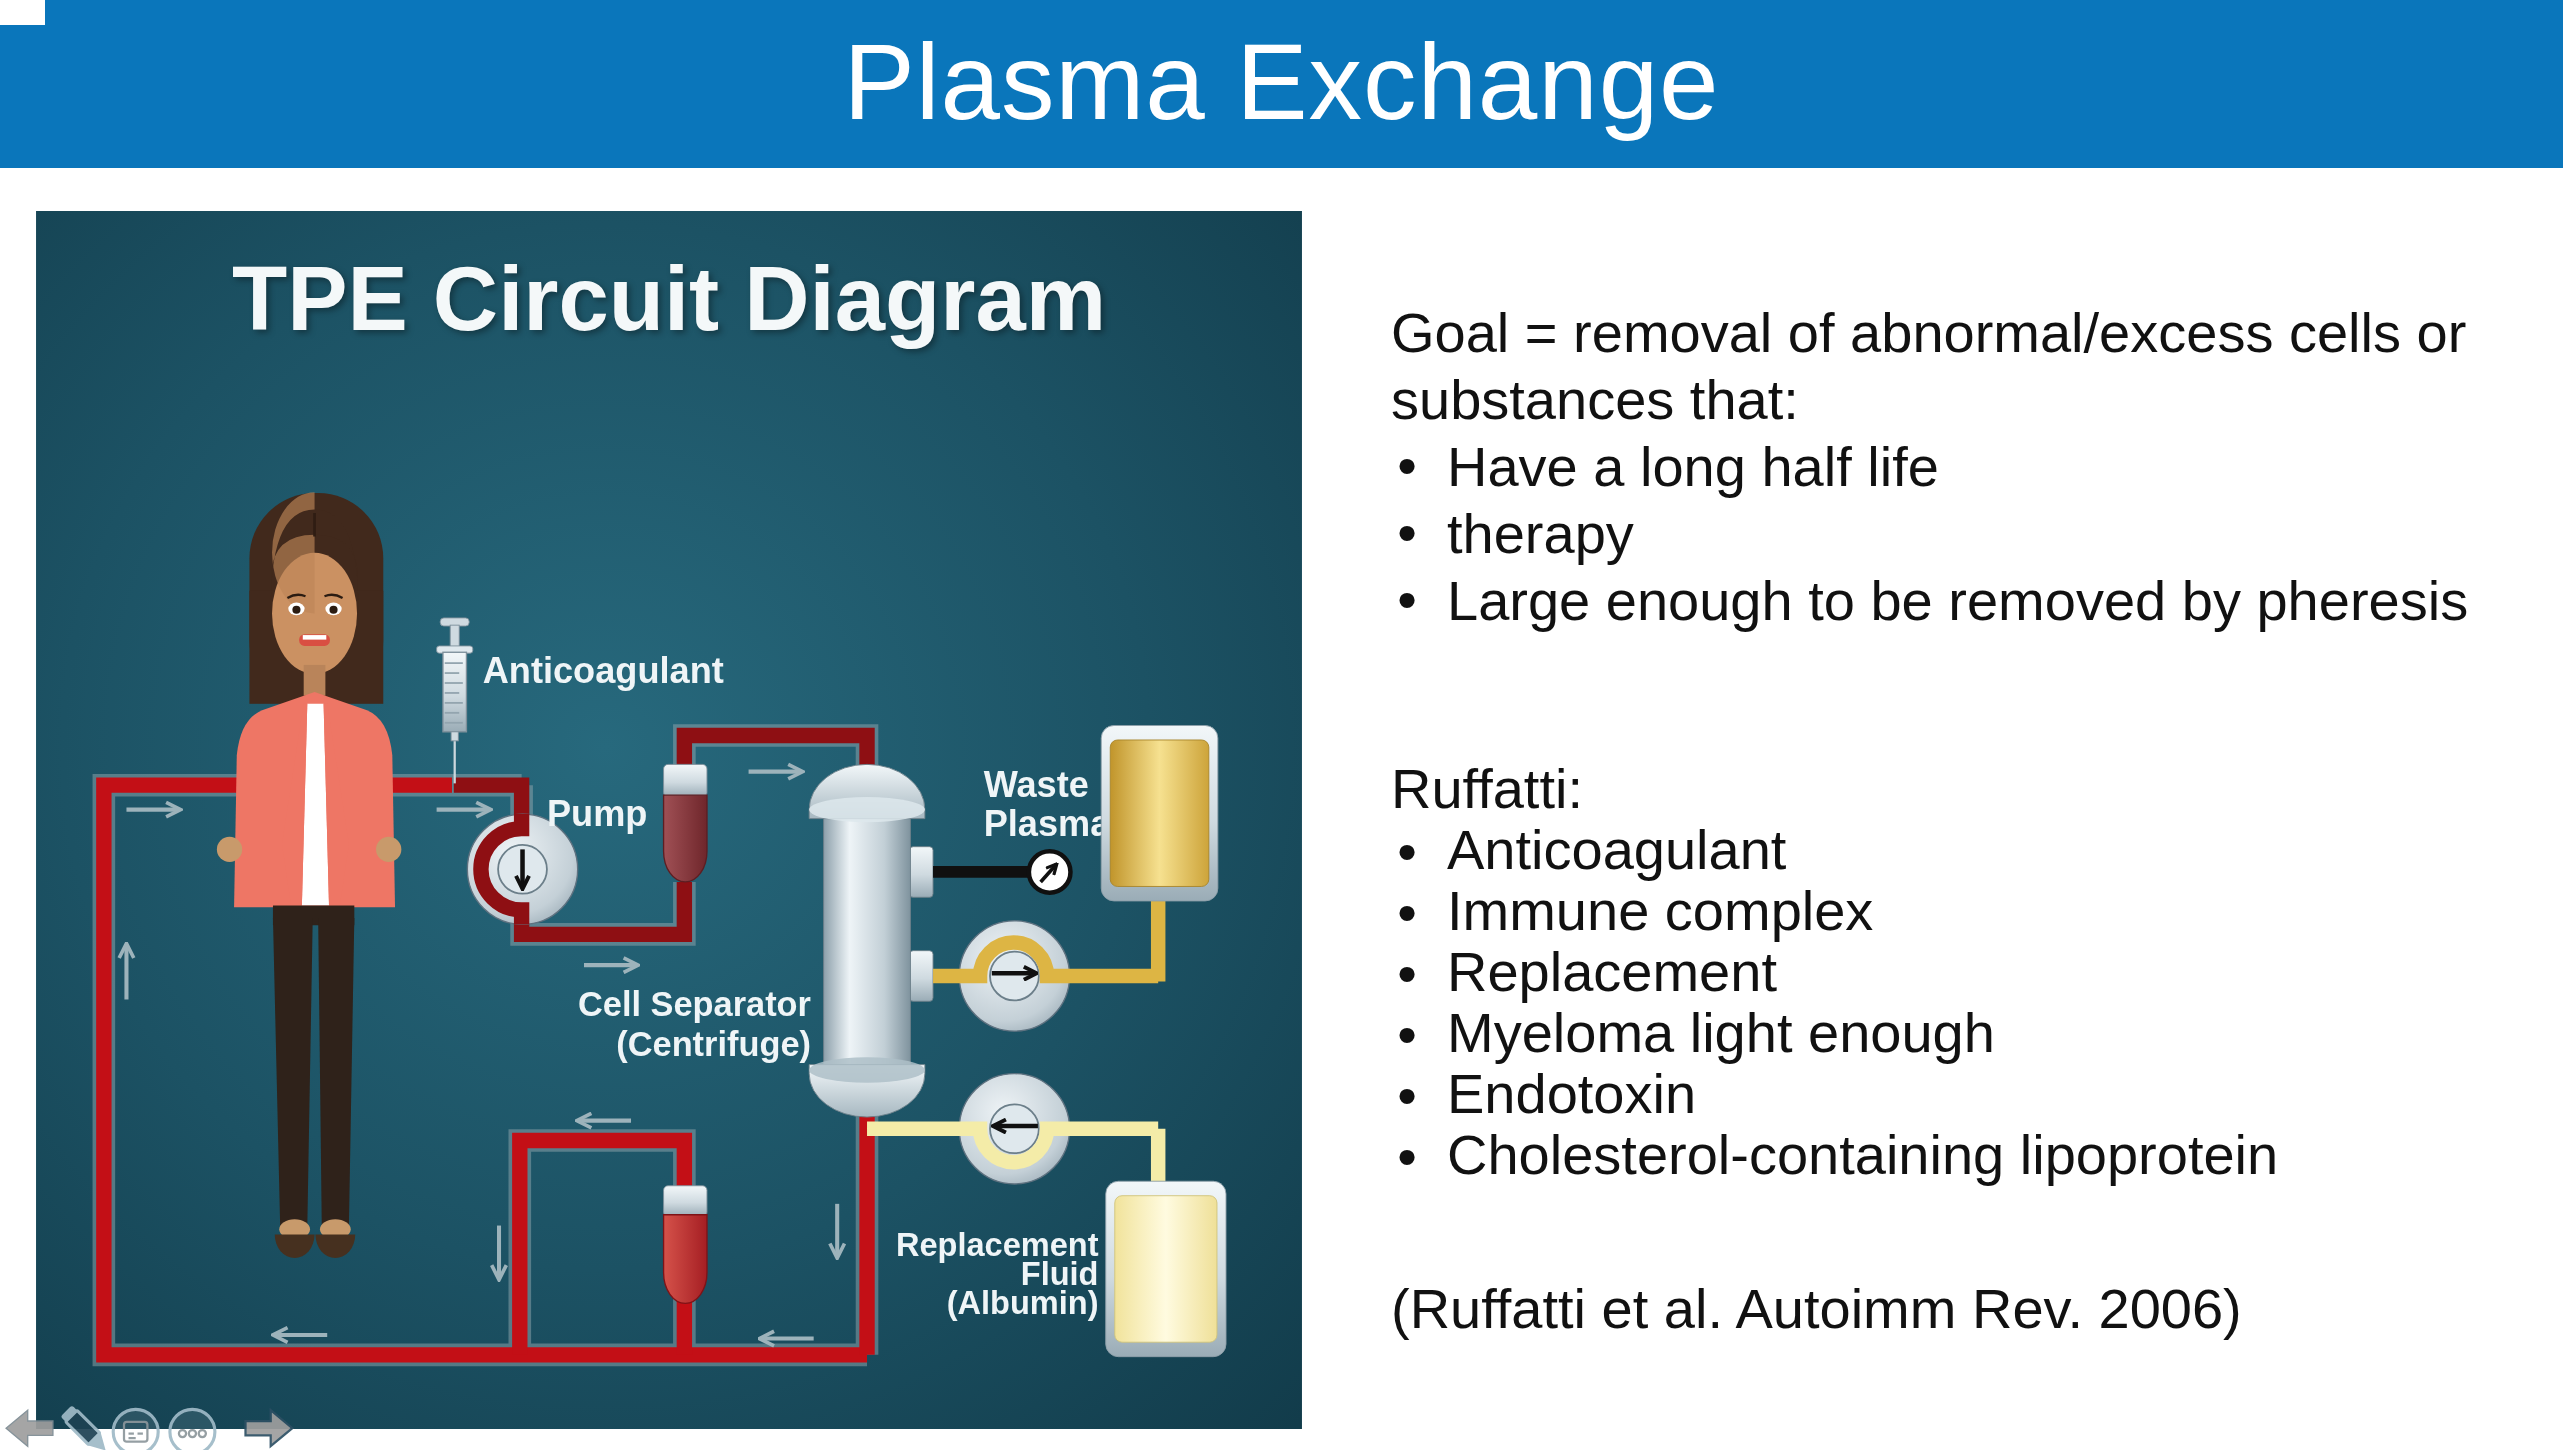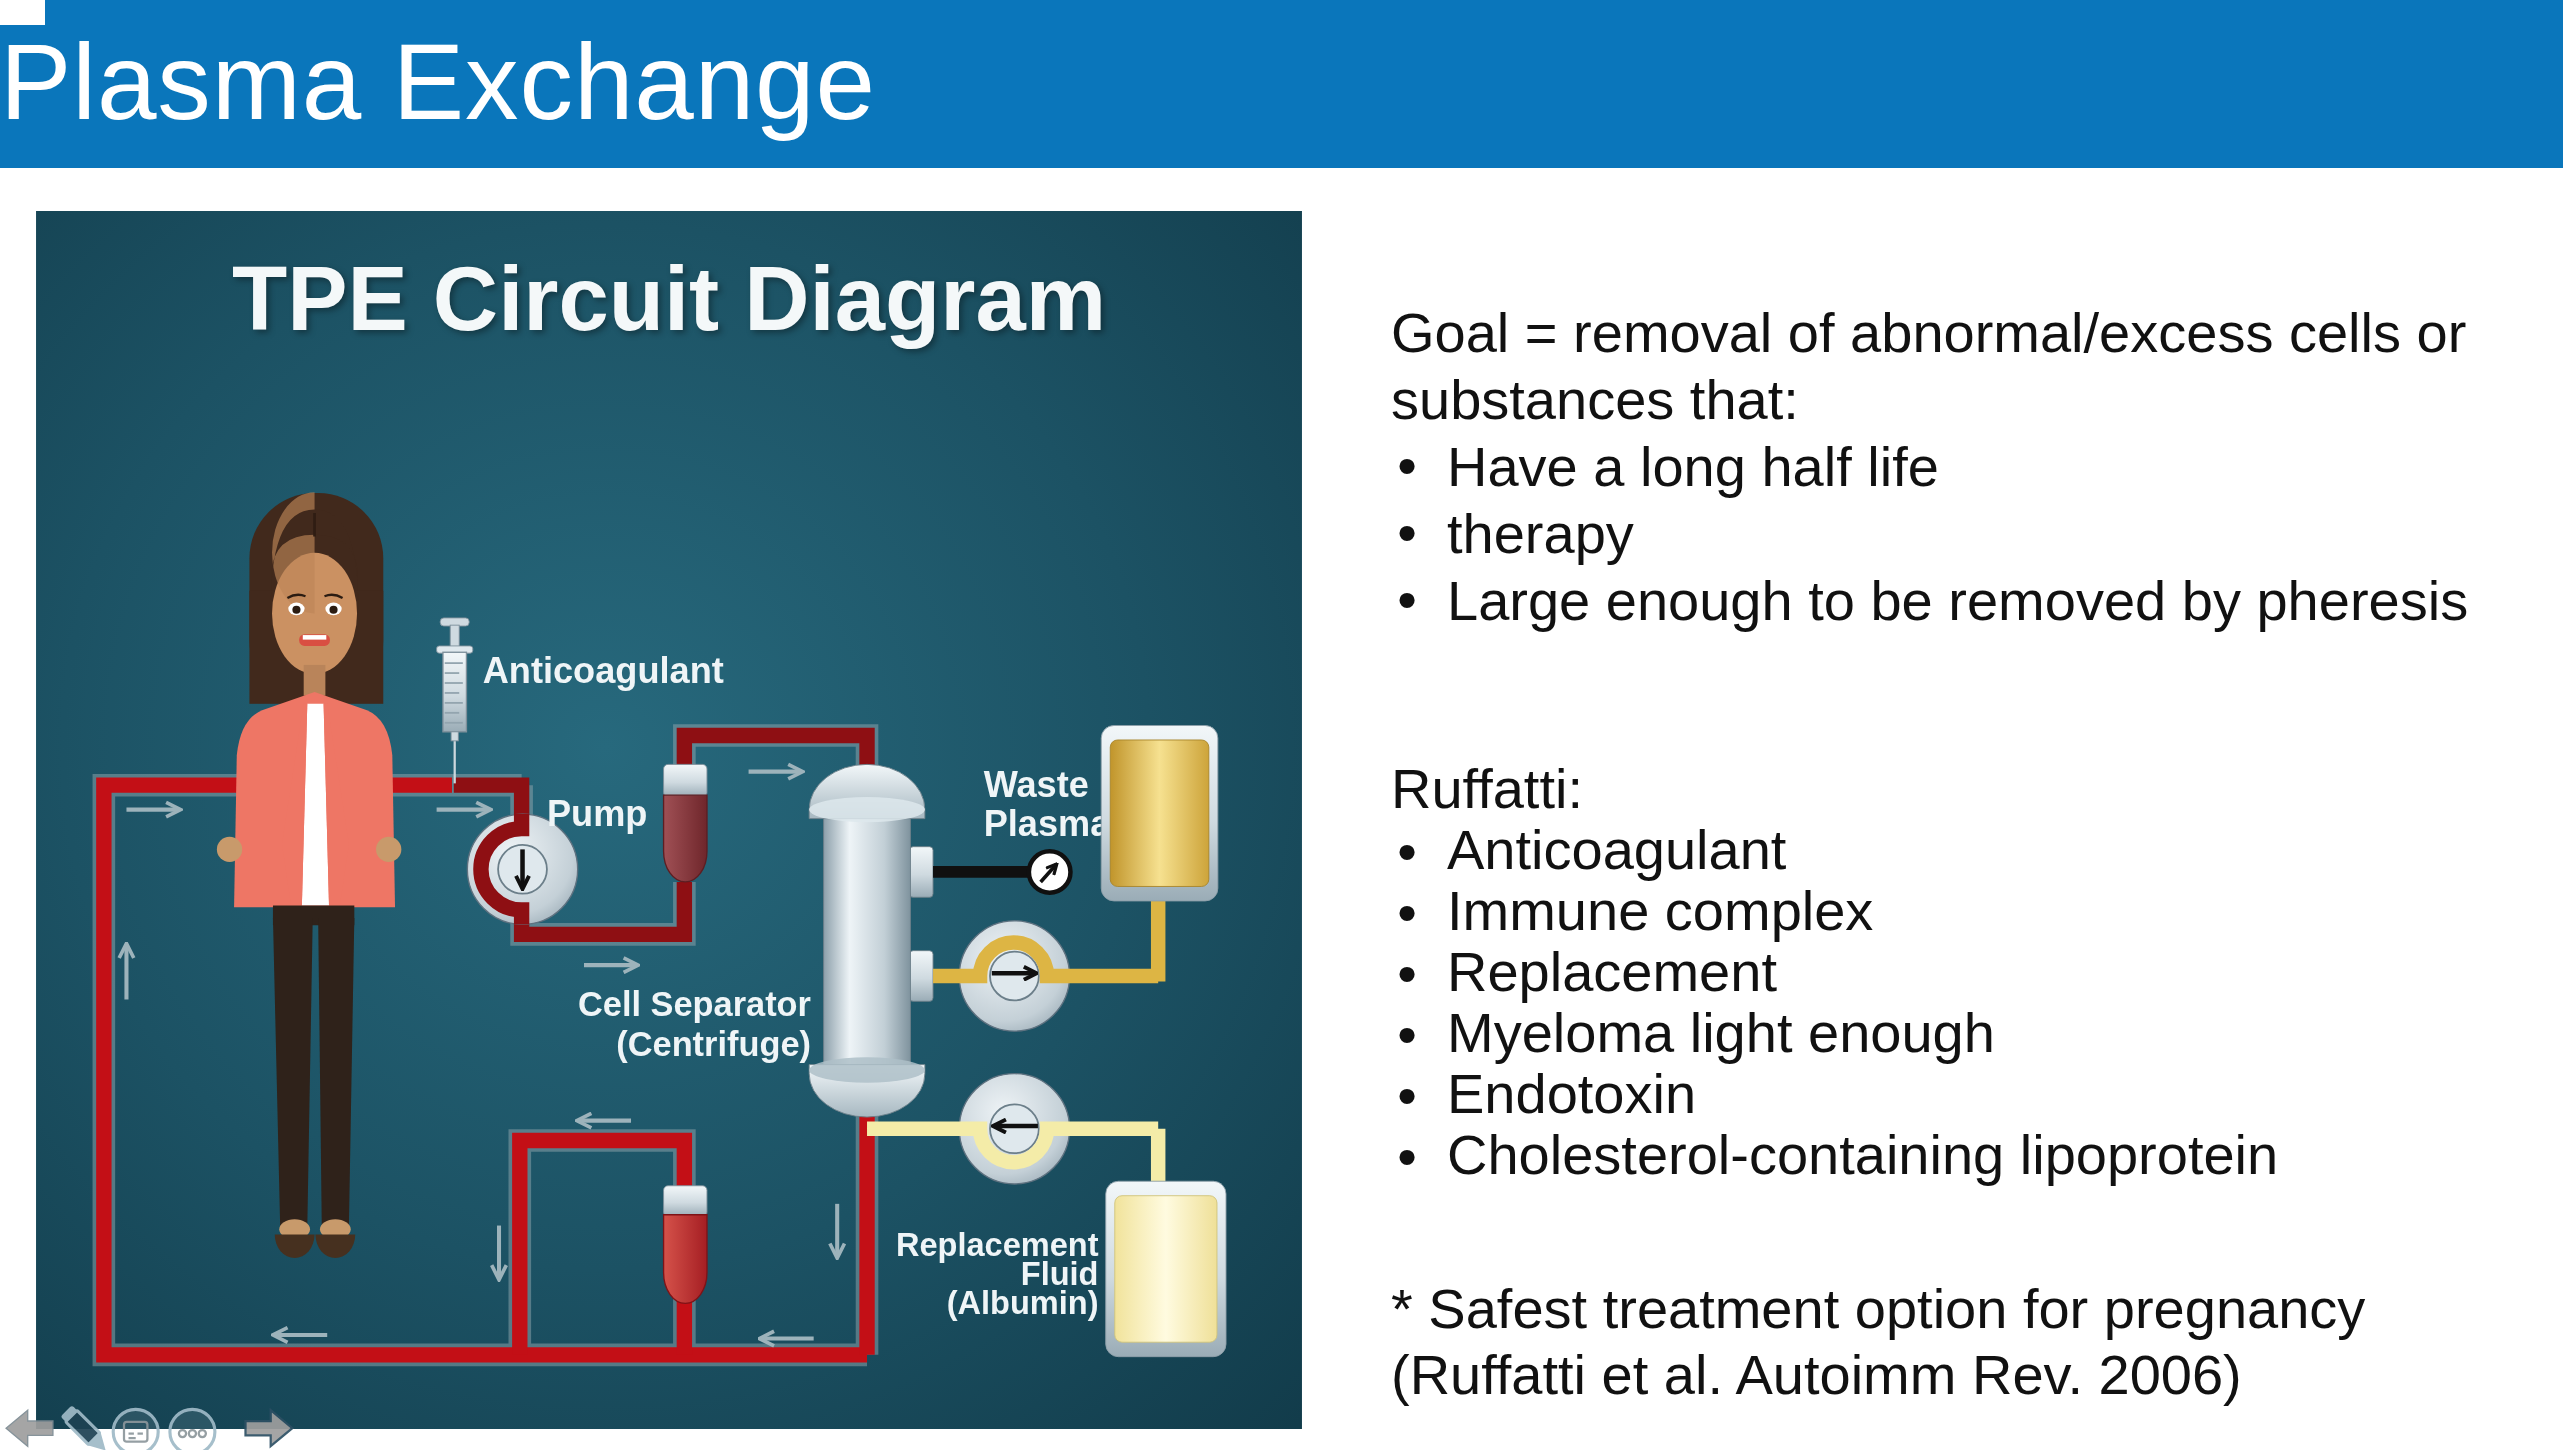--- a/index.html
+++ b/index.html
@@ -4,21 +4,21 @@
 <style>
   html,body{margin:0;padding:0;}
   body{
     position:relative;width:2563px;height:1451px;overflow:hidden;
     background:#ffffff;font-family:"Liberation Sans",sans-serif;
   }
   
   .header-bar{position:absolute;left:0;top:0;width:2563px;height:168px;background:#0a76bb;}
   .header-title{
     position:absolute;left:0;top:0;width:2563px;height:168px;line-height:165px;
-    color:#ffffff;font-size:107px;font-weight:400;letter-spacing:0.9px;
+    text-align:center;color:#ffffff;font-size:107px;font-weight:400;letter-spacing:0.9px;
   }
   .corner-chip{position:absolute;left:0;top:0;width:45px;height:25px;background:#ffffff;}
   
   .diagram-wrap{position:absolute;left:36px;top:211px;width:1412px;height:1218px;}
   .diagram-wrap svg{display:block;}
   
   .txtblock{position:absolute;color:#111111;font-size:56px;}
   .tline{line-height:67px;white-space:nowrap;}
   .blk1{left:1391px;top:299px;width:1140px;}
   .blk2{left:1391px;top:758px;width:1140px;}
@@ -290,21 +290,20 @@
     <li>
         <div class="tline">Endotoxin</div>
       </li>
     <li>
         <div class="tline">Cholesterol-containing lipoprotein</div>
       </li>
   </ul>
 </div>
 
 <div class="txtblock blk3">
-  <div class="tline">* Safest treatment option for pregnancy</div>
   <div class="tline">(Ruffatti et al. Autoimm Rev. 2006)</div>
 </div>
 
 <div class="controls">
   <svg width="298" height="63" viewBox="0 0 330 70">
     <g>
       <path d="M28,8 L4,28 L28,48 L28,36 L56,36 L56,20 L28,20 Z" fill="#9e9e9e" stroke="#7c8a92" stroke-width="1.5"></path>
     </g>
     <g transform="translate(92,30) rotate(-45)">
       <rect x="-9" y="-30" width="18" height="10" rx="3" fill="#9fbac7"></rect>

